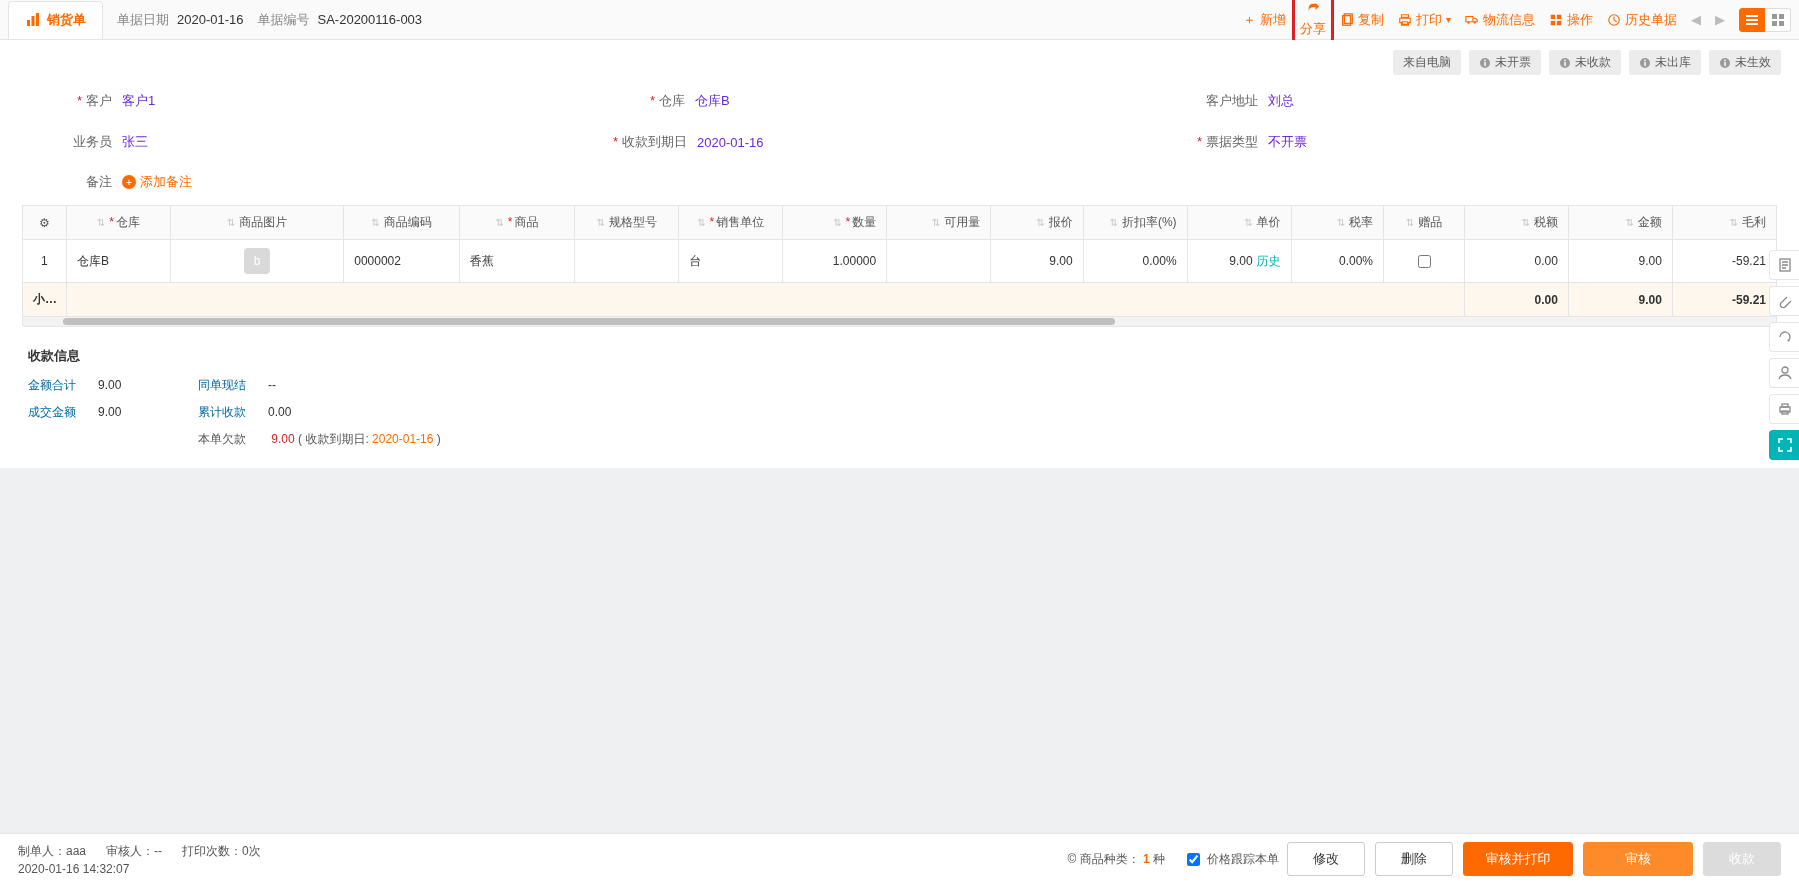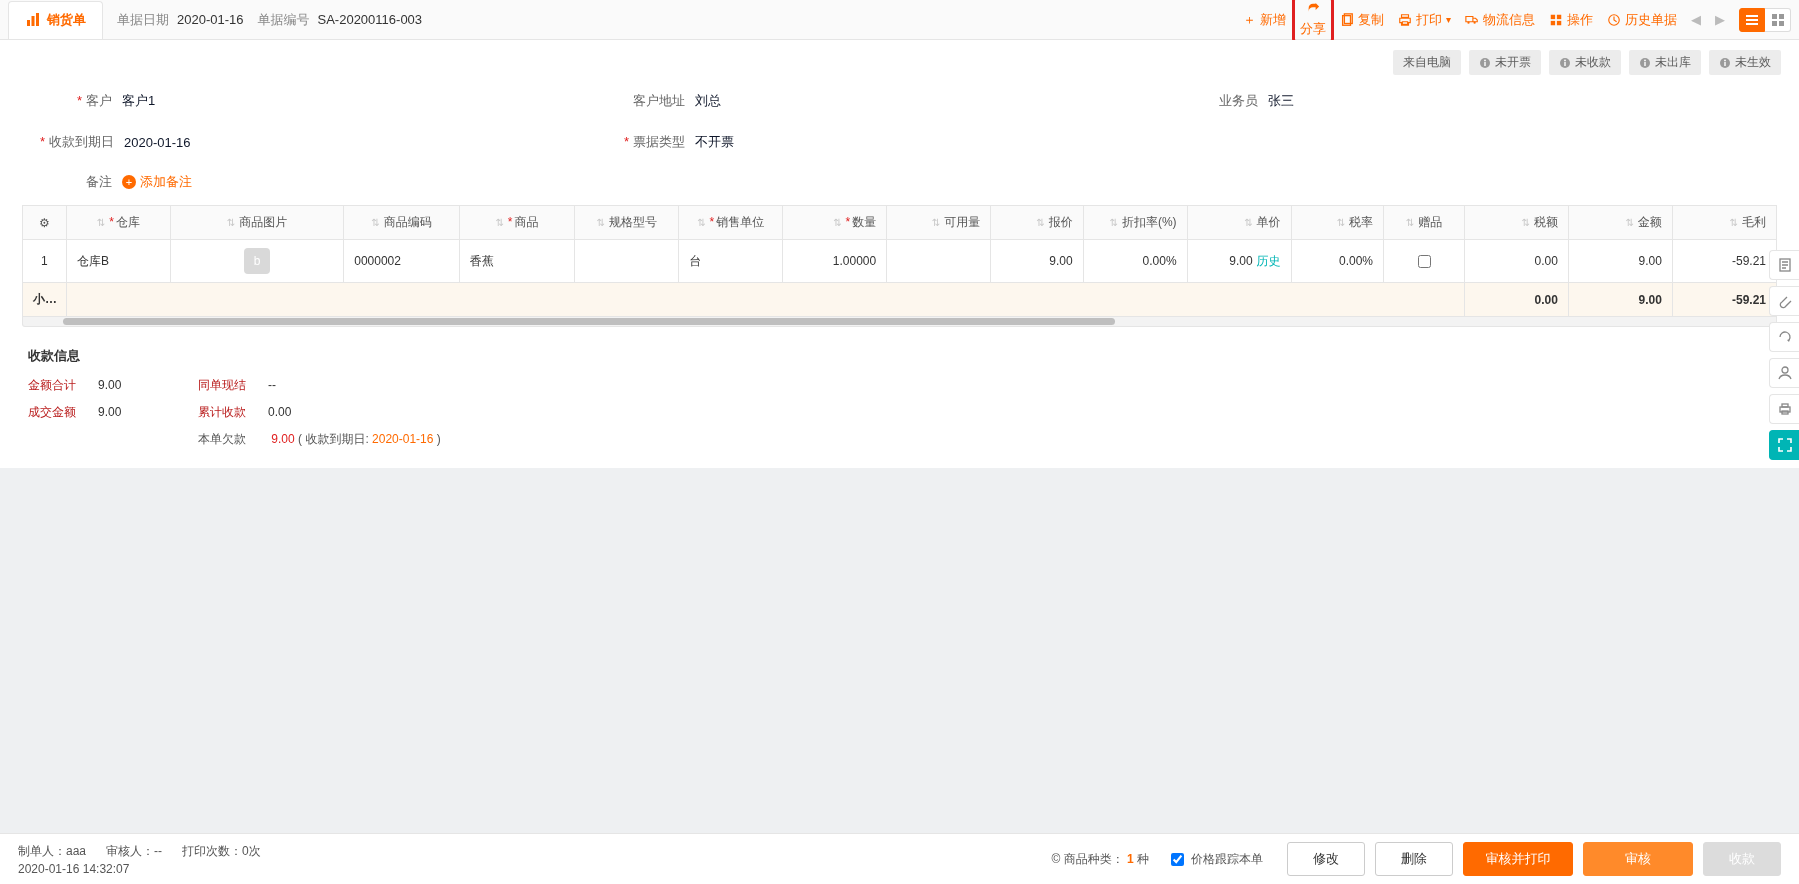--- a/index.html
+++ b/index.html
@@ -67,21 +67,21 @@
   .badge svg{width:12px;height:12px;fill:#8a8a8a;}
   .badge.plain{background:var(--badge-bg);}
 
   
   .card{background:#fff;margin:0 0 0 0;}
   .hdr-form{padding:10px 40px 14px;}
   .hdr-grid{display:grid;grid-template-columns:1fr 1fr 1fr;row-gap:22px;}
   .field{display:flex;align-items:center;gap:10px;}
   .field .lbl{color:#666;min-width:72px;text-align:right;}
   .field .req{color:var(--red);margin-right:4px;}
-  .field .val{color:#0f172a;}
+  .field .val{color:#6d28d9;}
   .addr-mask{background:#fff;border-radius:3px;display:inline-block;width:250px;height:20px;}
   .link-add{color:var(--orange);display:flex;align-items:center;gap:4px;cursor:pointer;}
 
   
   .tbl-wrap{padding:0 22px 10px;}
   table{border-collapse:collapse;width:100%;table-layout:fixed;}
   th,td{border:1px solid var(--border);padding:8px 10px;font-size:12px;white-space:nowrap;overflow:hidden;text-overflow:ellipsis;}
   thead th{background:#fafafa;font-weight:500;color:#555;}
   thead th .req{color:var(--red);margin-right:2px;}
   thead th .sort{color:#c7c7c7;margin-right:4px;font-size:10px;}
@@ -93,41 +93,41 @@
     display:flex;align-items:center;justify-content:center;color:#fff;font-size:12px;
   }
   .hist{color:var(--teal);margin-left:4px;}
   .hscroll{height:10px;background:#f3f3f3;border:1px solid var(--border);border-top:none;position:relative;border-radius:0 0 3px 3px;}
   .hscroll .thumb{position:absolute;left:40px;top:1px;height:7px;width:60%;background:#bfbfbf;border-radius:4px;}
 
   
   .pay{padding:10px 28px 20px;}
   .pay h4{margin:0 0 12px;font-size:13px;font-weight:600;}
   .pay-grid{display:grid;grid-template-columns:170px 260px;row-gap:10px;font-size:12px;}
-  .pay .lbl{color:#b91c1c;display:inline-block;width:64px;text-align:left;margin-right:6px;}
+  .pay .lbl{color:#0369a1;display:inline-block;width:64px;text-align:left;margin-right:6px;}
   .pay .owe{color:var(--red);}
   .pay .owe .sub{color:#555;}
   .pay .owe .date{color:var(--orange);}
 
   
   .rail{
     position:fixed;right:0;top:250px;display:flex;flex-direction:column;gap:6px;
   }
   .rail .rbtn{
     width:30px;height:30px;background:#fff;border:1px solid var(--border);
     border-right:none;border-radius:4px 0 0 4px;display:flex;align-items:center;justify-content:center;
     color:#888;cursor:pointer;
   }
   .rail .rbtn.active{background:var(--teal);border-color:var(--teal);color:#fff;}
   .rail .rbtn svg{width:16px;height:16px;fill:currentColor;}
 
   
   .footer{
     margin-top:auto;background:#fff;border-top:1px solid var(--border);
-    display:flex;align-items:center;padding:8px 18px;gap:24px;font-size:12px;
+    display:flex;align-items:center;padding:8px 18px;gap:8px;font-size:12px;
   }
   .foot-left{color:#555;display:flex;flex-direction:column;gap:2px;}
   .foot-left .row1{display:flex;gap:20px;}
   .foot-mid{margin-left:auto;display:flex;align-items:center;gap:18px;color:#555;}
   .foot-mid .kinds .n{color:var(--orange);font-weight:600;}
   .foot-mid label{display:flex;align-items:center;gap:4px;}
   .foot-btns{display:flex;gap:10px;}
   .btn{
     min-width:78px;height:34px;border-radius:3px;border:1px solid #ccc;background:#fff;
     display:flex;align-items:center;justify-content:center;cursor:pointer;font-size:13px;
@@ -278,20 +278,24 @@
         </svg>
       <span>未生效</span>
     </span>
   </div>
 
   <div class="hdr-form">
     <div class="hdr-grid">
       <div class="field">
         <span class="lbl"><span class="req">*</span><span>客户</span></span>
         <span class="val">客户1</span>
+      </div>
+      <div class="field">
+        <span class="lbl"><span class="req">*</span><span>仓库</span></span>
+        <span class="val">仓库B</span>
       </div>
       <div class="field">
         <span class="lbl"><span>客户地址</span></span>
         <span class="val">刘总</span>
         <span class="addr-mask"></span>
       </div>
 
       <div class="field">
         <span class="lbl"><span>业务员</span></span>
         <span class="val">张三</span>

